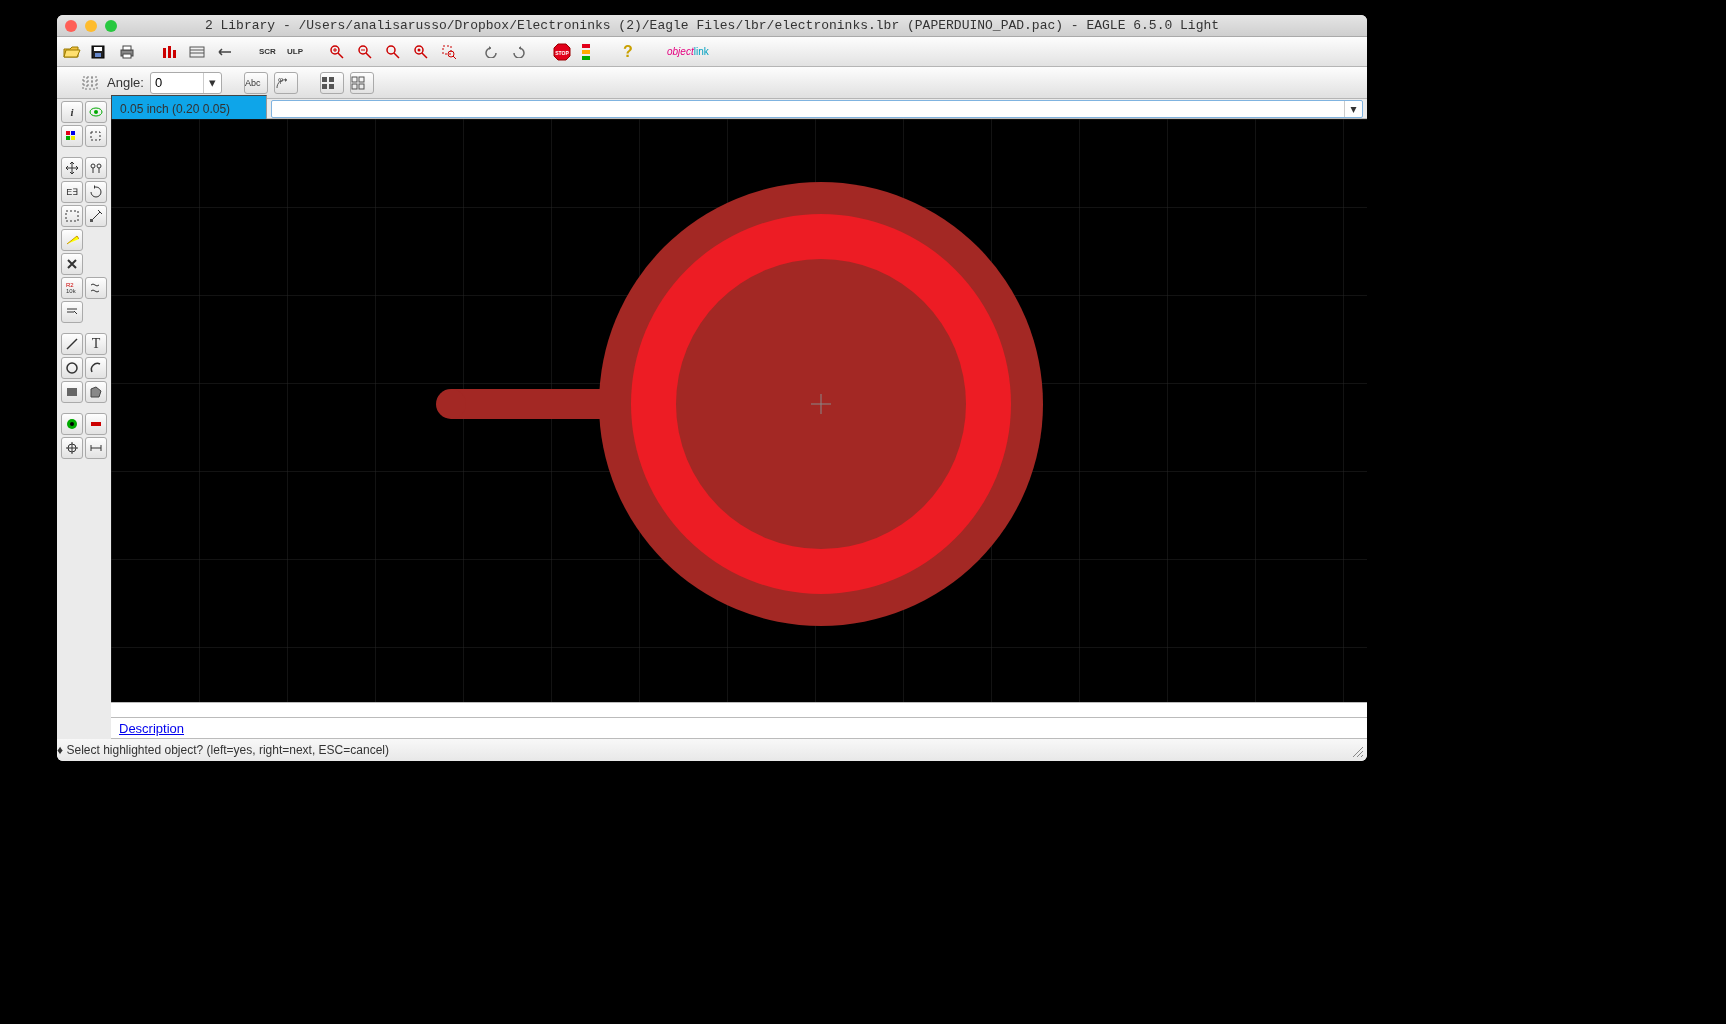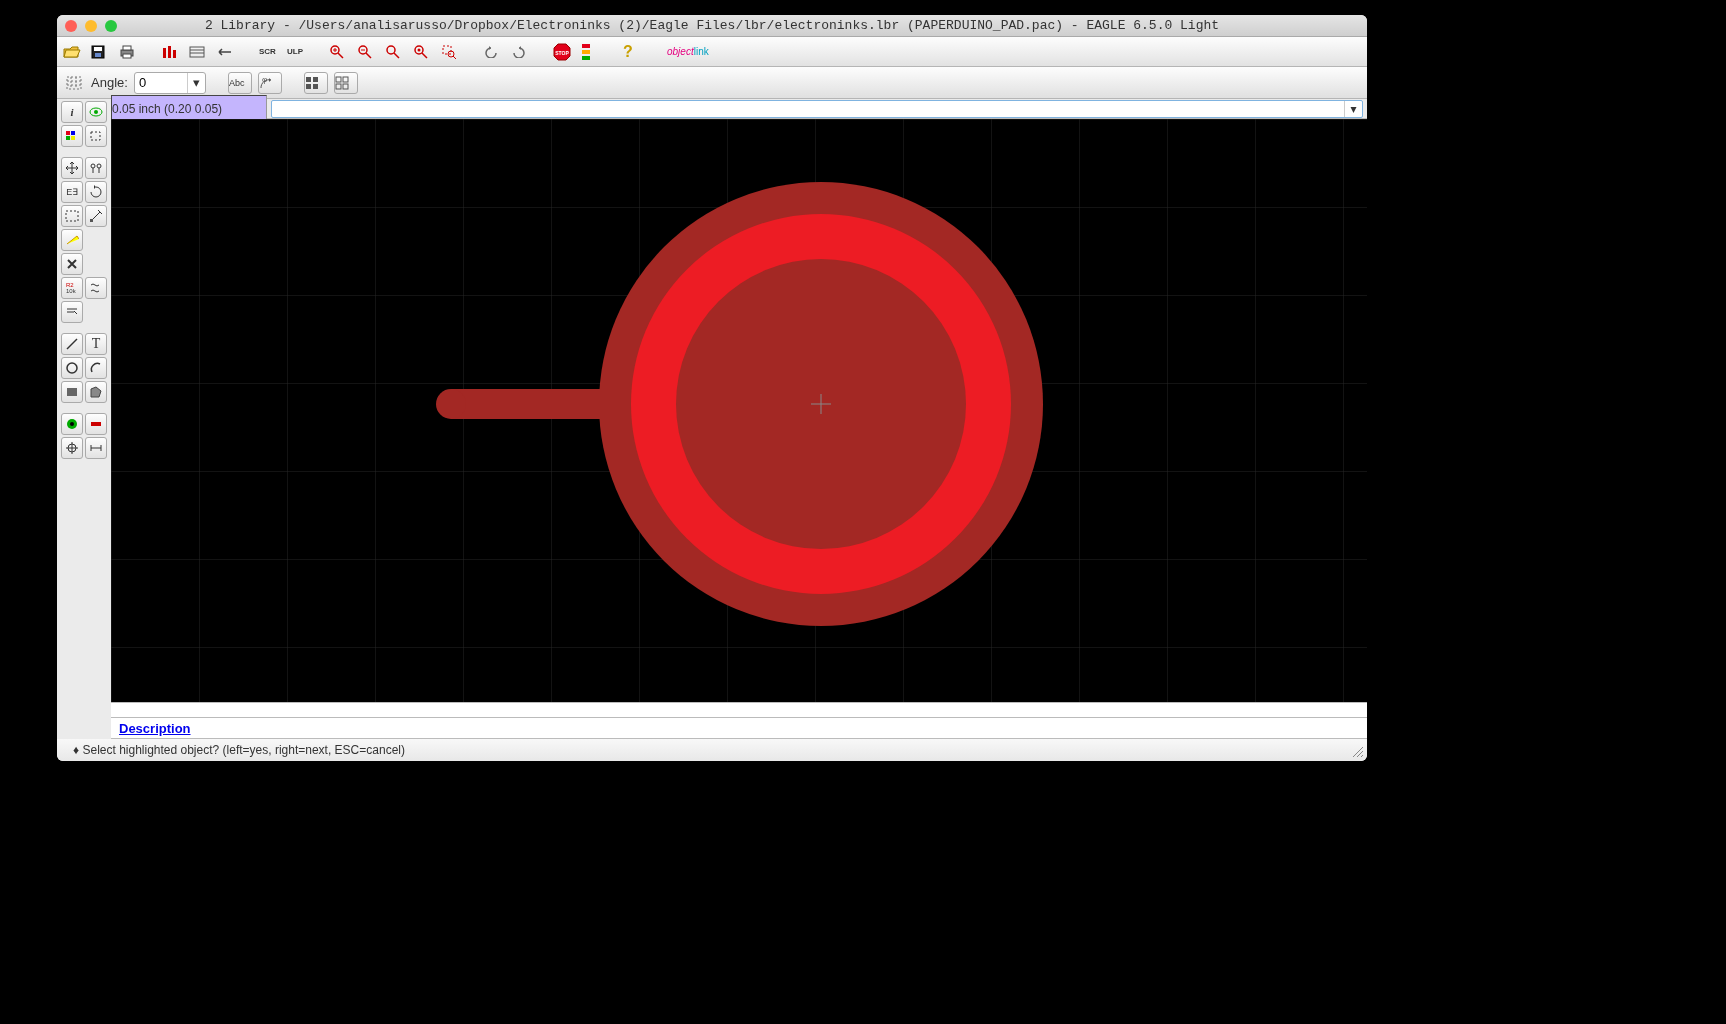--- a/index.html
+++ b/index.html
@@ -72,21 +72,21 @@
   cursor: pointer;
 }
 .tbtn.flat { border: none; background: transparent; }
 .tsep { width: 10px; }
 .toolbar2 {
   height: 32px;
   background: linear-gradient(#fdfdfd, #e0e0e0);
   border-bottom: 1px solid #b5b5b5;
   display: flex;
   align-items: center;
-  padding: 0 6px;
+  padding: 0 22px;
   gap: 6px;
   font-size: 13px;
 }
 .grid-icon {
   width: 22px;
   height: 18px;
   display: inline-flex;
   align-items: center;
   justify-content: center;
 }
@@ -154,25 +154,25 @@
 }
 .coord-row {
   height: 20px;
   display: flex;
   align-items: center;
   border-bottom: 1px solid #bbb;
 }
 .coord-box {
   width: 156px;
   height: 28px;
-  background: #c4b5fd;
+  background: #0ea5e9;
   border: 1px inset #999;
   display: flex;
   align-items: center;
-  padding: 0 0;
+  padding: 0 8px;
   font-size: 12px;
 }
 .cmd-input {
   flex: 1;
   height: 18px;
   margin-left: 4px;
   margin-right: 4px;
   background: #fff;
   border: 1px solid #7fb3e0;
   border-radius: 2px;
@@ -224,28 +224,28 @@
   border-top: 1px solid #bbb;
   border-bottom: 1px solid #bbb;
   display: flex;
   align-items: center;
   padding: 0 8px;
   background: #fff;
 }
 .desc-row a {
   color: #0000EE;
   text-decoration: underline;
-  font-weight: bold;
+  font-weight: normal;
   font-size: 13px;
 }
 .status-row {
   height: 22px;
   display: flex;
   align-items: center;
-  padding: 0 16px;
+  padding: 0 0;
   font-size: 12px;
   background: linear-gradient(#f8f8f8, #e8e8e8);
   border-bottom-left-radius: 6px;
   border-bottom-right-radius: 6px;
 }
 .resize-grip {
   position: absolute;
   right: 2px;
   bottom: 2px;
   width: 14px;

